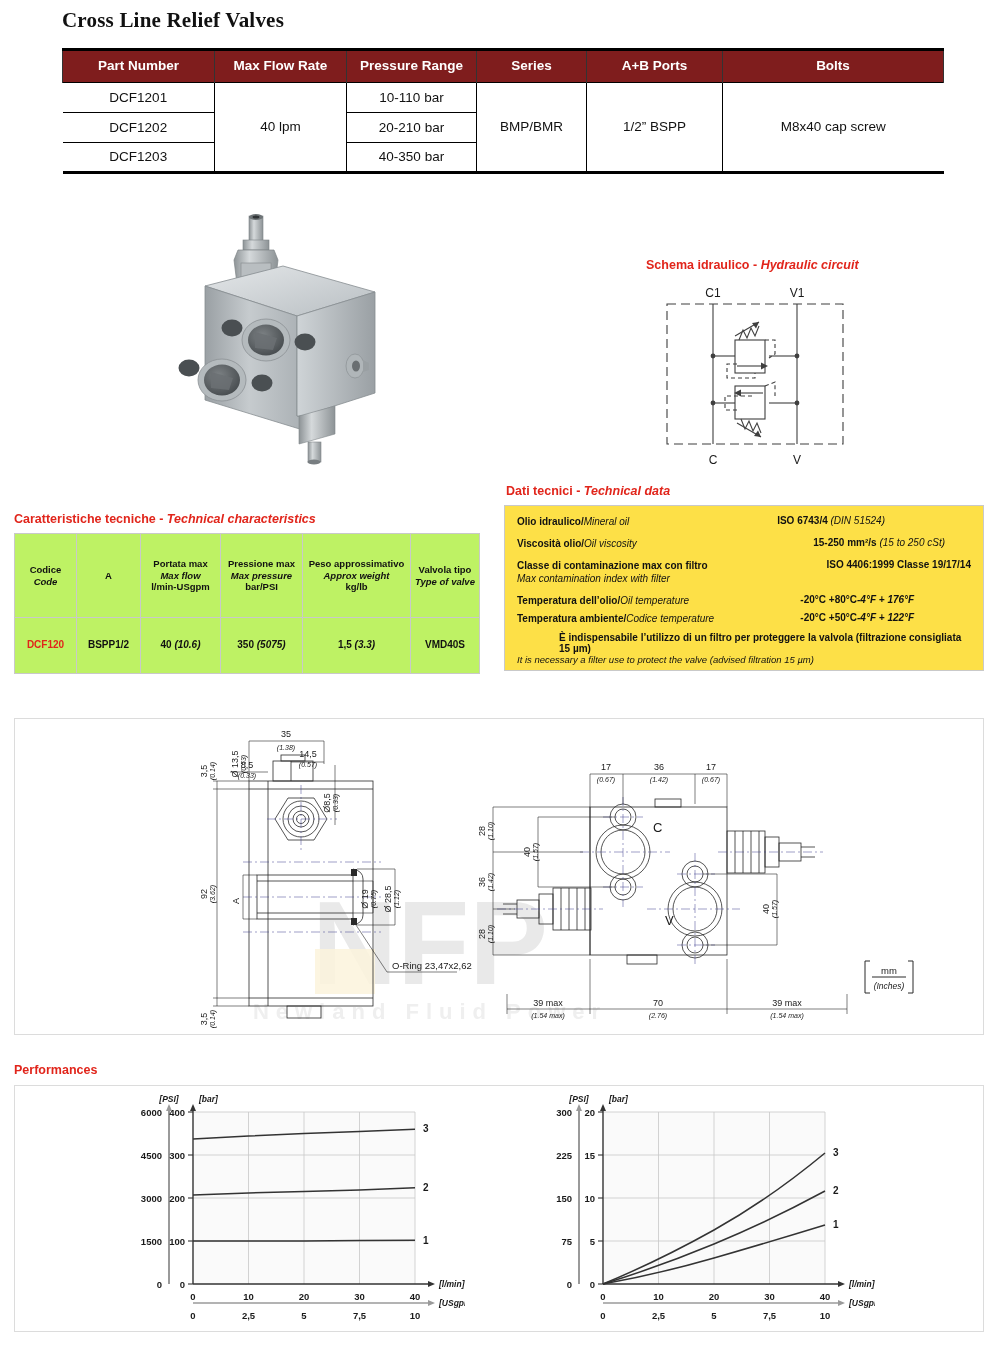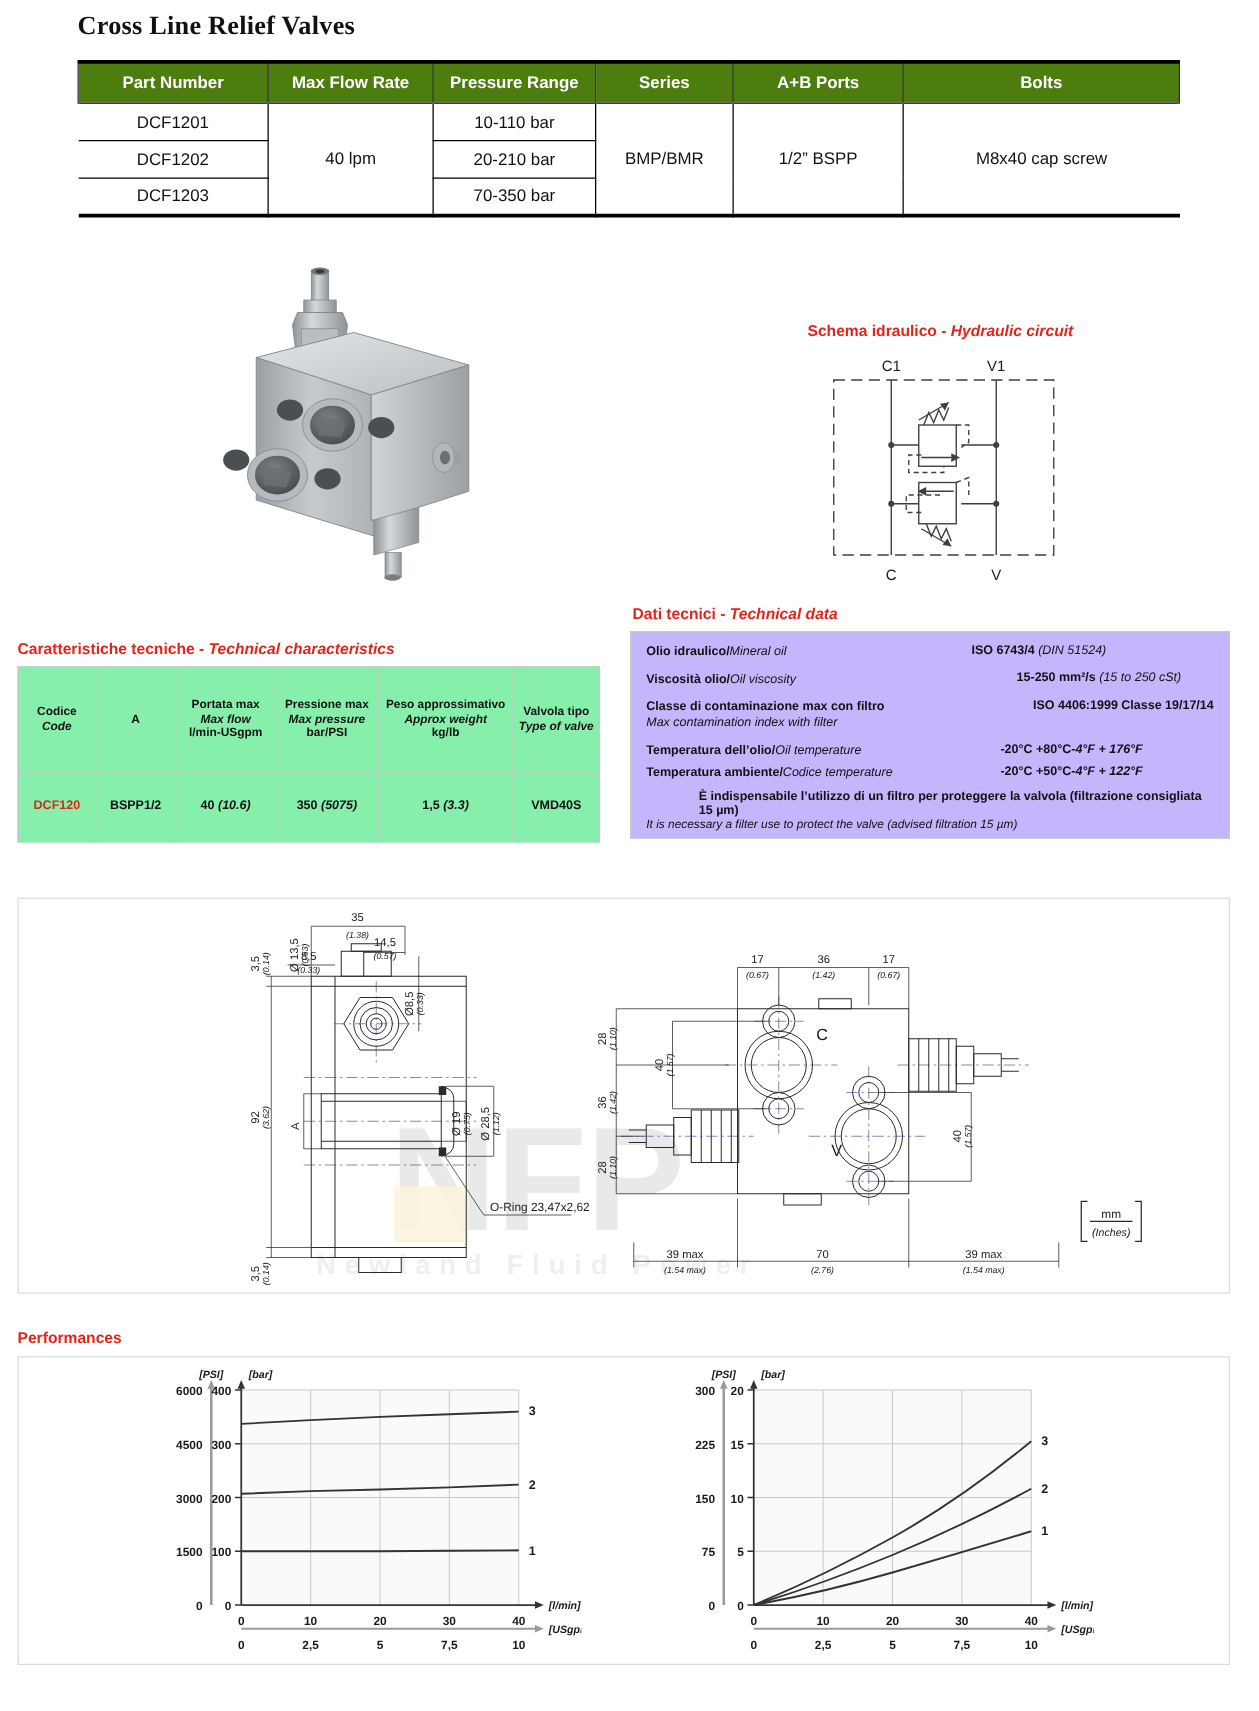--- a/index.html
+++ b/index.html
@@ -21,21 +21,21 @@
     color:#111;
   }
 
   
   .spec-table{
     position:absolute; left:62px; top:48px; width:882px;
     border-collapse:collapse;
     border-top:3px solid #000; border-bottom:3px solid #000;
   }
   .spec-table thead th{
-    background:#4d7c0f; color:#fff;
+    background:#7f1d1d; color:#fff;
     font-size:13.5px; font-weight:bold;
     padding:7px 4px; text-align:center; line-height:1.25;
     border-left:1px solid #333; border-right:1px solid #333;
   }
   .spec-table tbody td{
     background:#fff; color:#111;
     font-size:13.5px; text-align:center;
     padding:6px 4px; height:30px;
     border:1px solid #000;
   }
@@ -52,38 +52,38 @@
 
   
   .photo-wrap{ position:absolute; left:175px; top:208px; width:250px; height:262px; }
 
   
   .circuit-wrap{ position:absolute; left:655px; top:278px; width:200px; height:192px; }
 
   
   .tc-table{
     position:absolute; left:14px; top:533px; width:466px;
-    border-collapse:collapse; background:#86efac;
+    border-collapse:collapse; background:#bef264;
   }
   .tc-table td{
     border:1px solid #c9c9c9;
     font-size:9.5px; line-height:1.25;
     text-align:center; vertical-align:middle;
     padding:4px 2px; color:#111;
   }
   .tc-table tr.head td{ height:84px; font-weight:bold; }
   .tc-table tr.head td .ital{ font-style:italic; font-weight:bold; }
   .tc-table tr.body td{ height:56px; font-weight:bold; font-size:10px; }
   .tc-table tr.body td .ital{ font-style:italic;text-align:right; }
   .tc-code{ color:#e1251b; font-weight:bold; }
 
   
   .td-box{
     position:absolute; left:504px; top:505px; width:480px; height:166px;
-    border:1px solid #c9c9c9; background:#c4b5fd;
+    border:1px solid #c9c9c9; background:#fde047;
     padding:9px 12px 8px 12px;
   }
   .td-row{ display:flex; align-items:flex-start; margin-bottom:9px; }
   .td-label{ width:228px; font-size:10px; font-weight:bold; line-height:1.3; color:#111; }
   .td-label .ital{ font-style:italic; font-weight:normal; }
   .td-val{ width:140px; font-size:10px; font-weight:bold; color:#111;text-align:right; }
   .td-val .ital{ font-style:italic; font-weight:normal; }
   .td-val2{ font-size:10px; font-style:italic; font-weight:bold; color:#111; }
   .td-note{ margin-top:2px; }
   .td-note .l1{ font-size:10px; font-weight:bold; color:#111;margin-left:42px; }
@@ -130,21 +130,21 @@
       <td rowspan="3">BMP/BMR</td>
       <td rowspan="3">1/2” BSPP</td>
       <td rowspan="3" class="edge-r">M8x40 cap screw</td>
     </tr>
     <tr>
       <td class="edge-l">DCF1202</td>
       <td>20-210 bar</td>
     </tr>
     <tr>
       <td class="edge-l">DCF1203</td>
-      <td>70-350 bar</td>
+      <td>40-350 bar</td>
     </tr>
   </tbody>
 </table>
 
 <div class="photo-wrap">
 <svg width="250" height="262" viewBox="0 0 250 262" xmlns="http://www.w3.org/2000/svg">
   <defs>
     <linearGradient id="gFront" x1="0" y1="0" x2="1" y2="0">
       <stop offset="0%" stop-color="#9aa0a4"></stop>
           <stop offset="45%" stop-color="#c6cbce"></stop>

